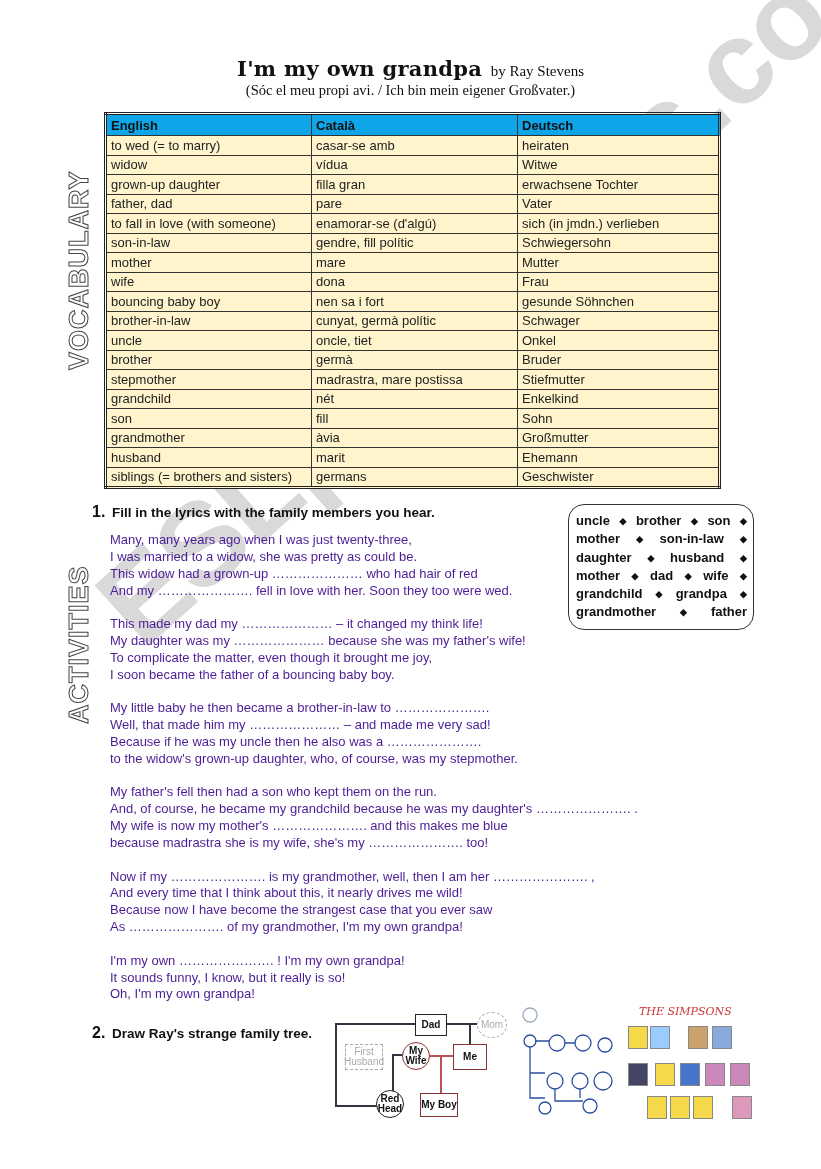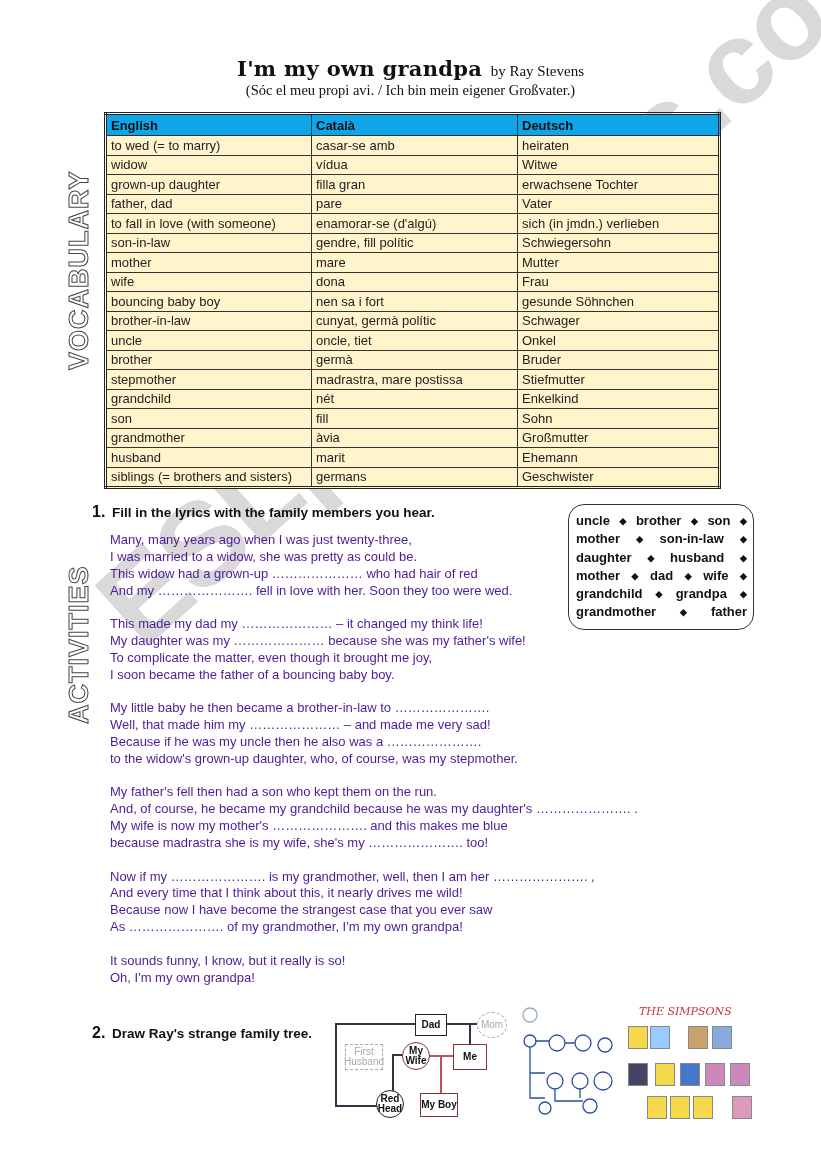--- a/index.html
+++ b/index.html
@@ -190,20 +190,21 @@
       <div>My wife is now my mother's …………………. and this makes me blue</div>
       <div>because madrastra she is my wife, she's my …………………. too!</div>
     </div>
     <div class="stanza">
       <div>Now if my …………………. is my grandmother, well, then I am her …………………. ,</div>
       <div>And every time that I think about this, it nearly drives me wild!</div>
       <div>Because now I have become the strangest case that you ever saw</div>
       <div>As …………………. of my grandmother, I'm my own grandpa!</div>
     </div>
     <div class="stanza">
+      <div>I'm my own …………………. ! I'm my own grandpa!</div>
       <div>It sounds funny, I know, but it really is so!</div>
       <div>Oh, I'm my own grandpa!</div>
     </div>
   </div>
 
 <div class="wordbox" id="wordbox">
     <div class="row">
       <span>uncle</span>
       <span style="font-size: 9px;">◆</span>
       <span>brother</span>

